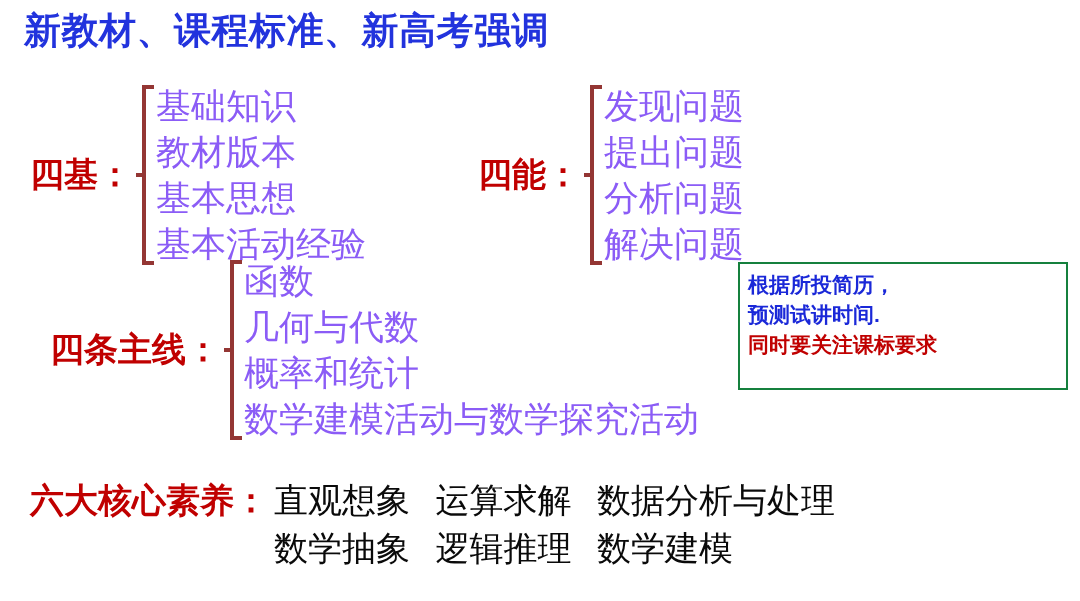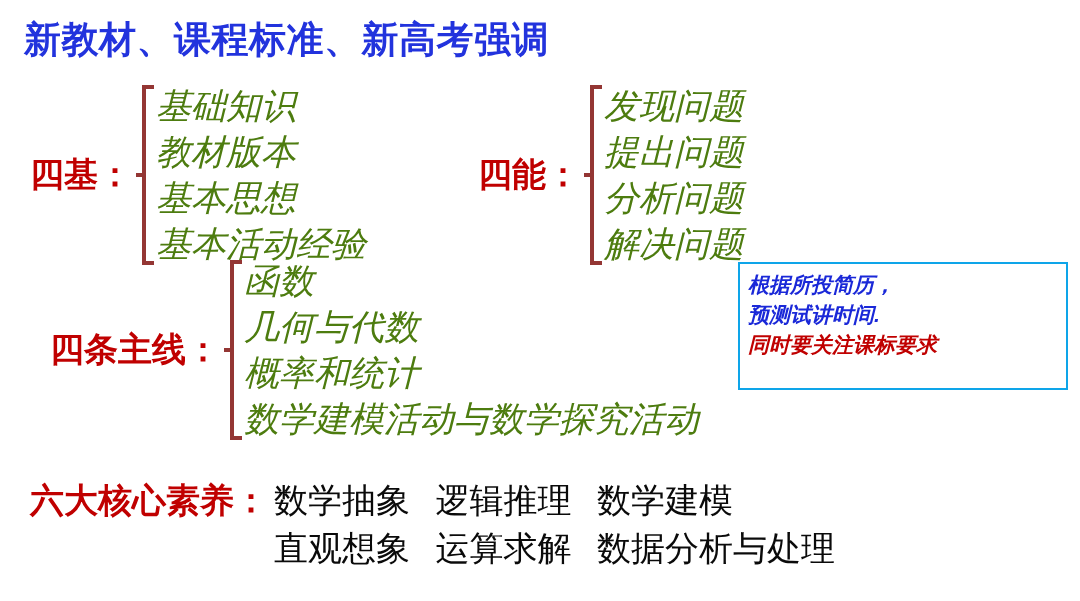--- a/index.html
+++ b/index.html
@@ -21,21 +21,21 @@
     left: 0; top: 0;
     width: 1080px;
     height: 601px;
     background: #ffffff;
   }
 
   
   .slide-title {
     position: absolute;
     left: 24px;
-    top: 17px;
+    top: 8px;
     font-size: 37px;
     font-weight: bold;
     color: #2233DD;
     letter-spacing: 0.5px;
     white-space: nowrap;
     line-height: 1.25;
   }
 
   
   .group {
@@ -84,45 +84,43 @@
     margin-top: -2px;
     background: #943634;
   }
   .group-items {
     display: flex;
     flex-direction: column;
     justify-content: center;
   }
   .group-items .item {
     font-size: 35px;
-    color: #4d7c0f;
+    color: #8b5cf6;
     line-height: 46px;
     white-space: nowrap;
-    font-style: italic;
   }
 
   
   #block-siji   { left: 30px;  top: 83px; }
   #block-sineng { left: 478px; top: 83px; }
   #block-zhuxian{ left: 30px;  top: 258px; }
 
   #block-zhuxian .group-label { font-size: 34px; margin-left: 20px; }
 
   
   .note-box {
     position: absolute;
     left: 738px;
     top: 262px;
     width: 330px;
     height: 128px;
     box-sizing: border-box;
-    border: 2px solid #0ea5e9;
+    border: 2px solid #15803d;
     background: #ffffff;
     padding: 6px 0 0 8px;
-    font-style: italic;
   }
   .note-line {
     font-size: 21px;
     font-weight: bold;
     line-height: 30px;
     white-space: nowrap;
   }
   .note-line.blue { color: #1A28D8; }
   .note-line.red  { color: #C00000; }
 
@@ -199,25 +197,25 @@
   <div class="note-box">
     <div class="note-line blue">根据所投简历，</div>
     <div class="note-line blue">预测试讲时间.</div>
     <div class="note-line red">同时要关注课标要求</div>
   </div>
 
   <div id="block-core">
     <div class="core-label">六大核心素养：</div>
     <div class="core-lines">
       <div class="core-line">
+        <span class="tok">直观想象</span>
+        <span class="tok">运算求解</span>
+        <span class="tok">数据分析与处理</span>
+      </div>
+      <div class="core-line">
         <span class="tok">数学抽象</span>
         <span class="tok">逻辑推理</span>
         <span class="tok">数学建模</span>
       </div>
-      <div class="core-line">
-        <span class="tok">直观想象</span>
-        <span class="tok">运算求解</span>
-        <span class="tok">数据分析与处理</span>
-      </div>
     </div>
   </div>
 
 </div>
 
 </body></html>

